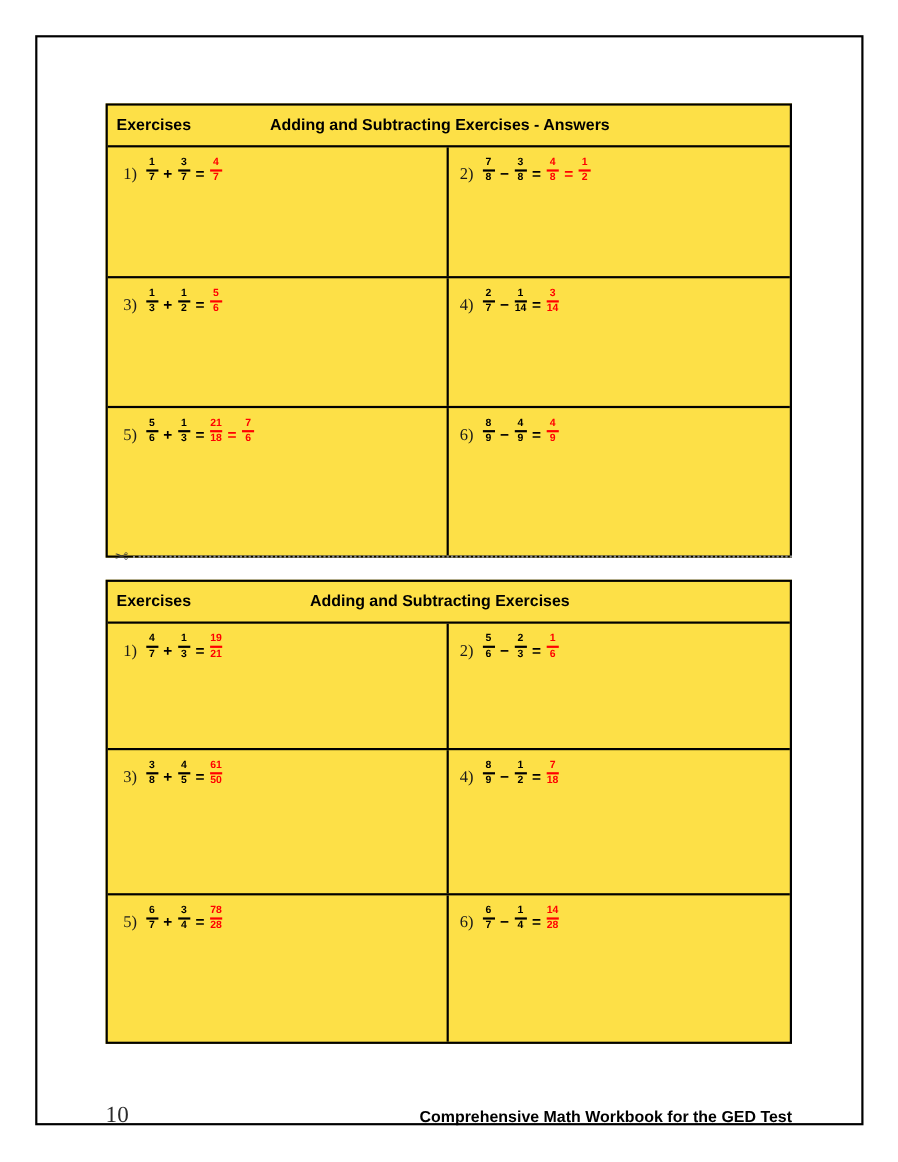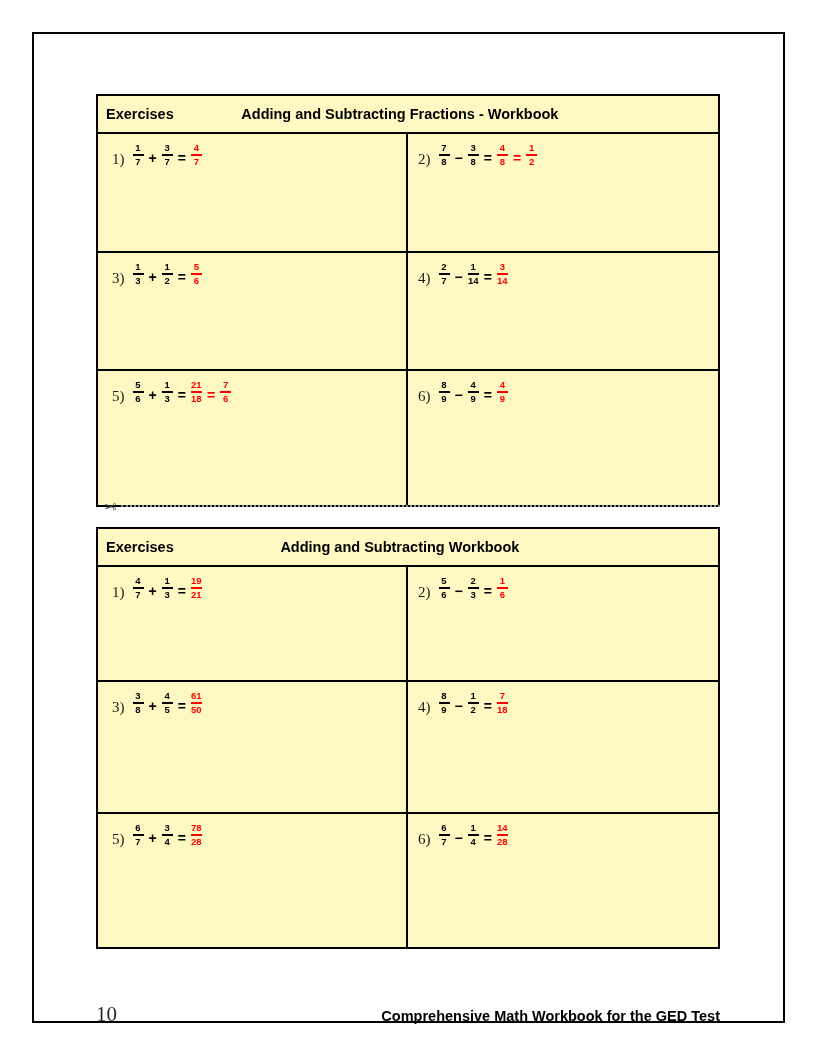--- a/index.html
+++ b/index.html
@@ -24,21 +24,21 @@
     border: 2px solid #000000;
     box-sizing: border-box;
   }
 
   .sheet {
     position: absolute;
     left: 96px;
     width: 624px;
     border: 2px solid #000000;
     box-sizing: border-box;
-    background: #fef9c3;
+    background: #fde047;
   }
   .sheet-top  { top: 94px; }
   .sheet-bottom { top: 527px; }
 
   .sheet-header {
     display: flex;
     align-items: center;
     height: 38px;
     border-bottom: 2px solid #000000;
     box-sizing: border-box;
@@ -177,21 +177,21 @@
   }
 </style>
 </head>
 <body>
 
 <div class="page-border"></div>
 
 <div class="sheet sheet-top">
   <div class="sheet-header">
     <span class="hdr-left">Exercises</span>
-    <span class="hdr-title">Adding and Subtracting Fractions - Workbook</span>
+    <span class="hdr-title">Adding and Subtracting Exercises - Answers</span>
   </div>
   <div class="row row-h1">
     <div class="cell cell-left">
       <div class="problem">
           <span class="pnum">1)</span>
           <span class="frac black">
             <span class="num">1</span>
             <span class="bar"></span>
             <span class="den">7</span>
           </span>
@@ -339,21 +339,21 @@
 </div>
 
 <div class="cutline">
   <span class="scissors">✂</span>
   <span class="dots"></span>
 </div>
 
 <div class="sheet sheet-bottom">
   <div class="sheet-header">
     <span class="hdr-left">Exercises</span>
-    <span class="hdr-title">Adding and Subtracting Workbook</span>
+    <span class="hdr-title">Adding and Subtracting Exercises</span>
   </div>
   <div class="row row-b1">
     <div class="cell cell-left">
       <div class="problem">
           <span class="pnum">1)</span>
           <span class="frac black">
             <span class="num">4</span>
             <span class="bar"></span>
             <span class="den">7</span>
           </span>

